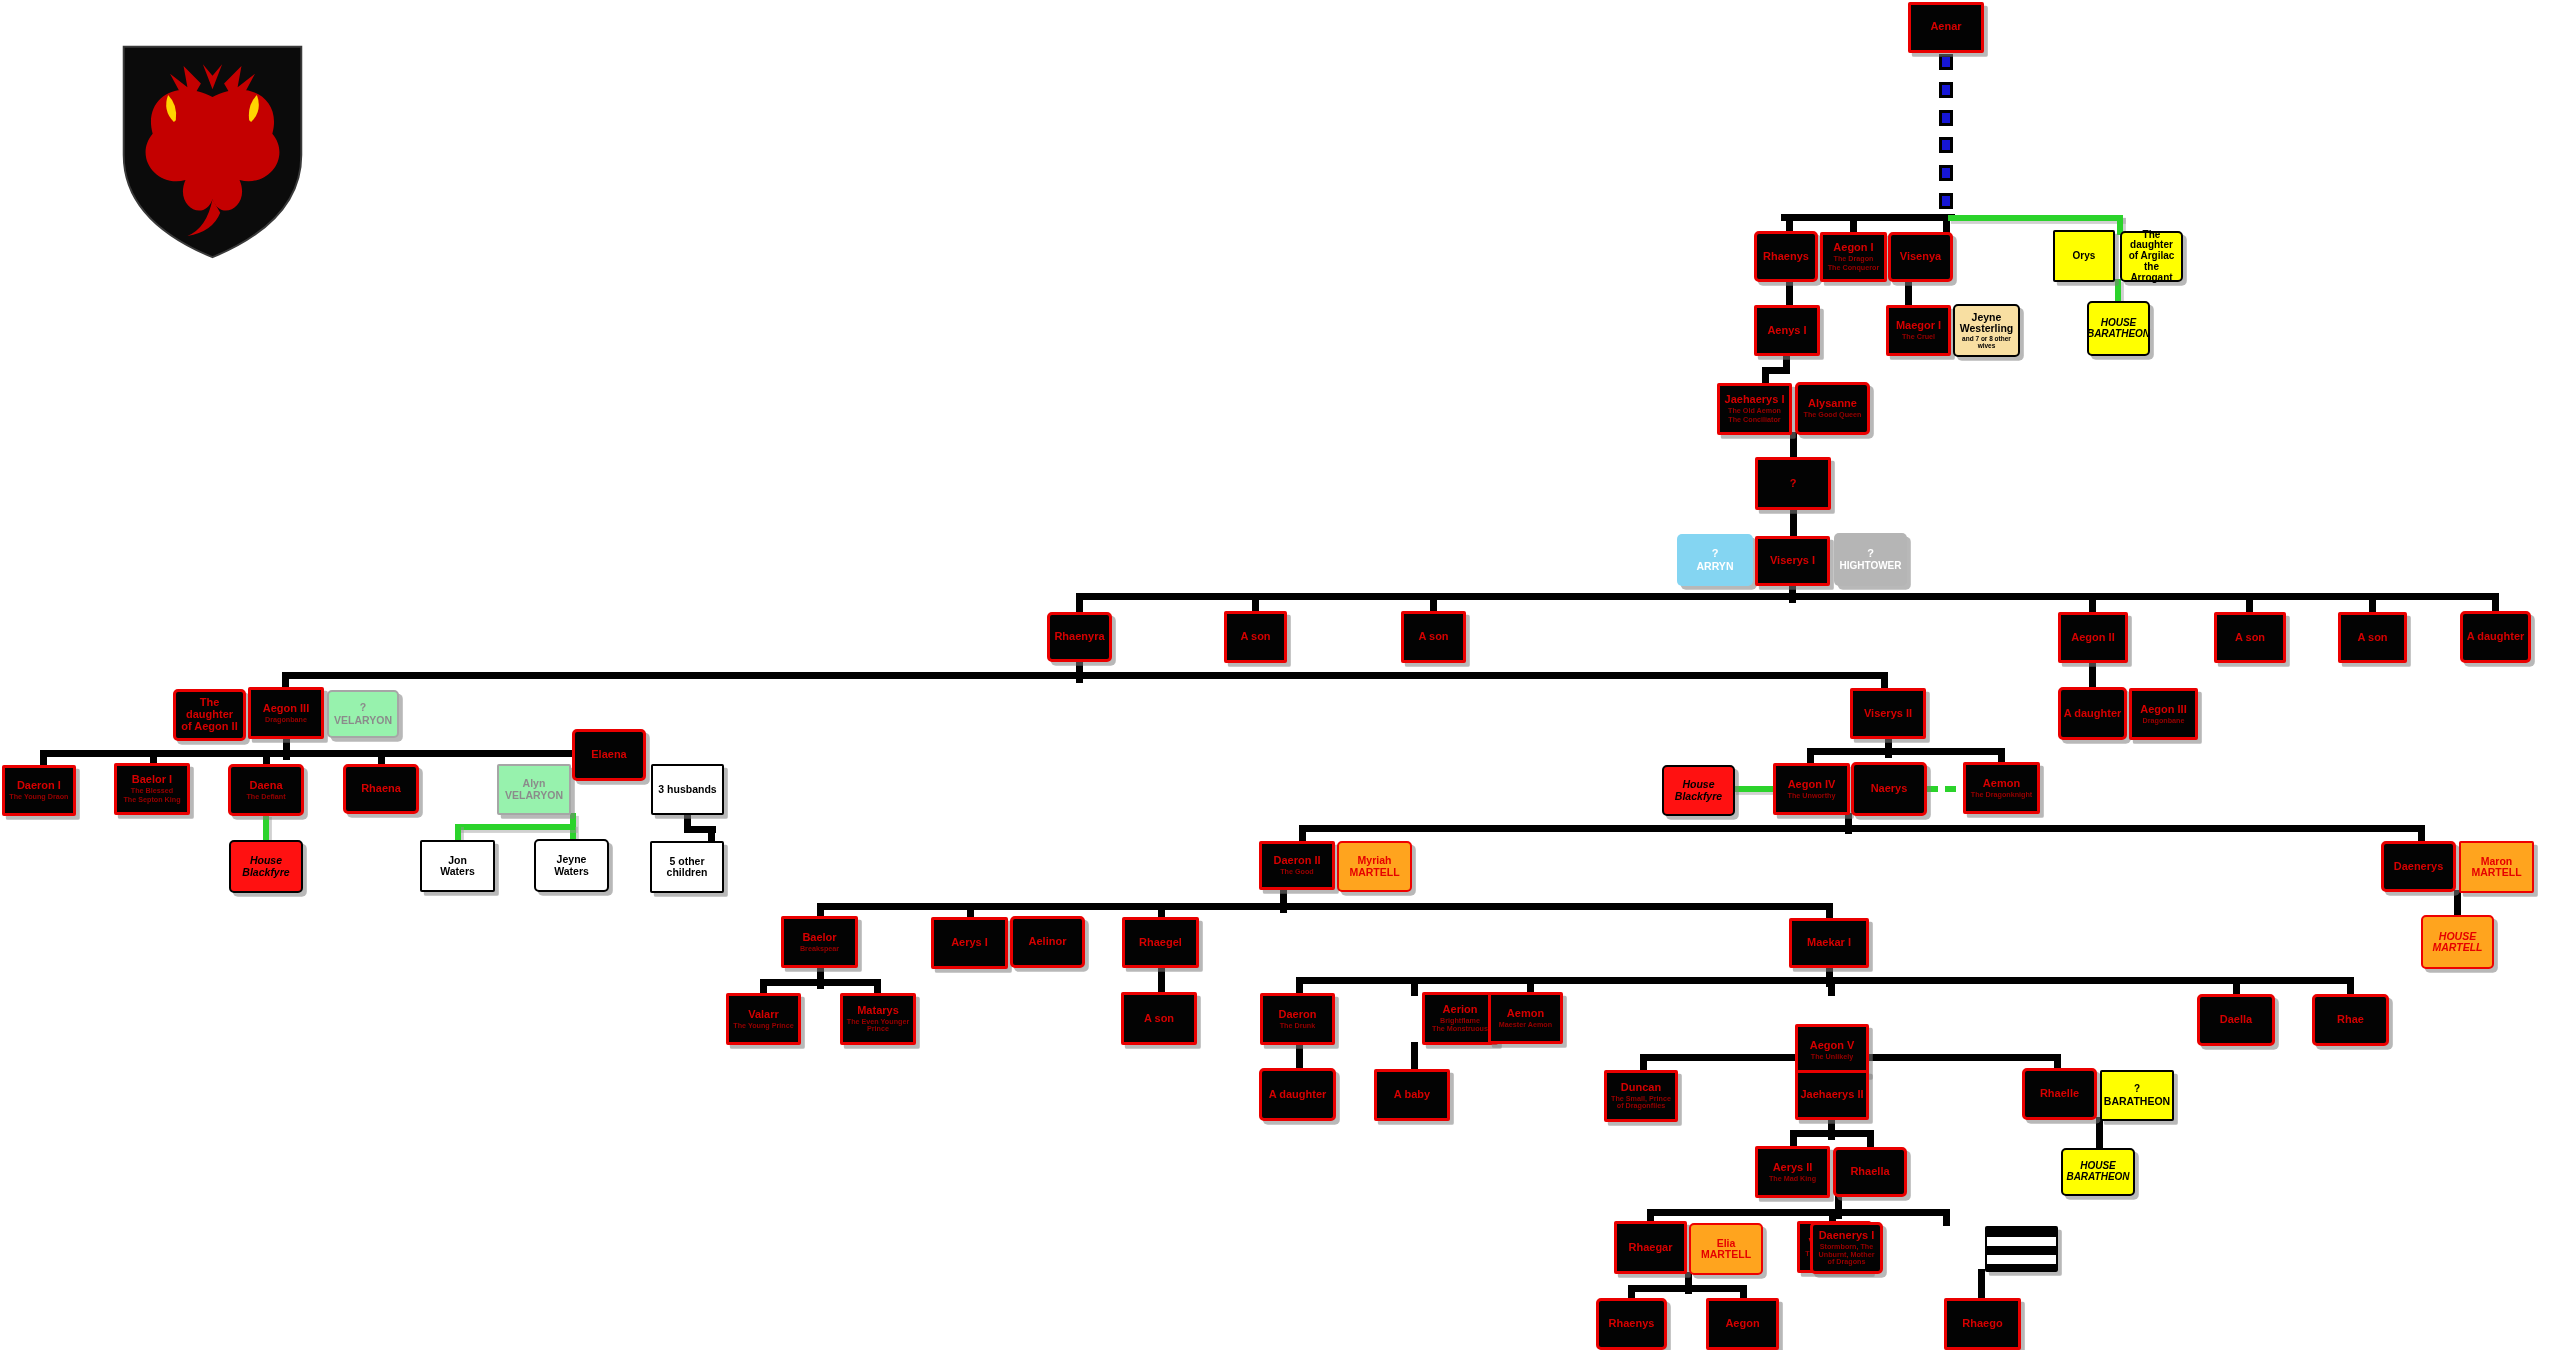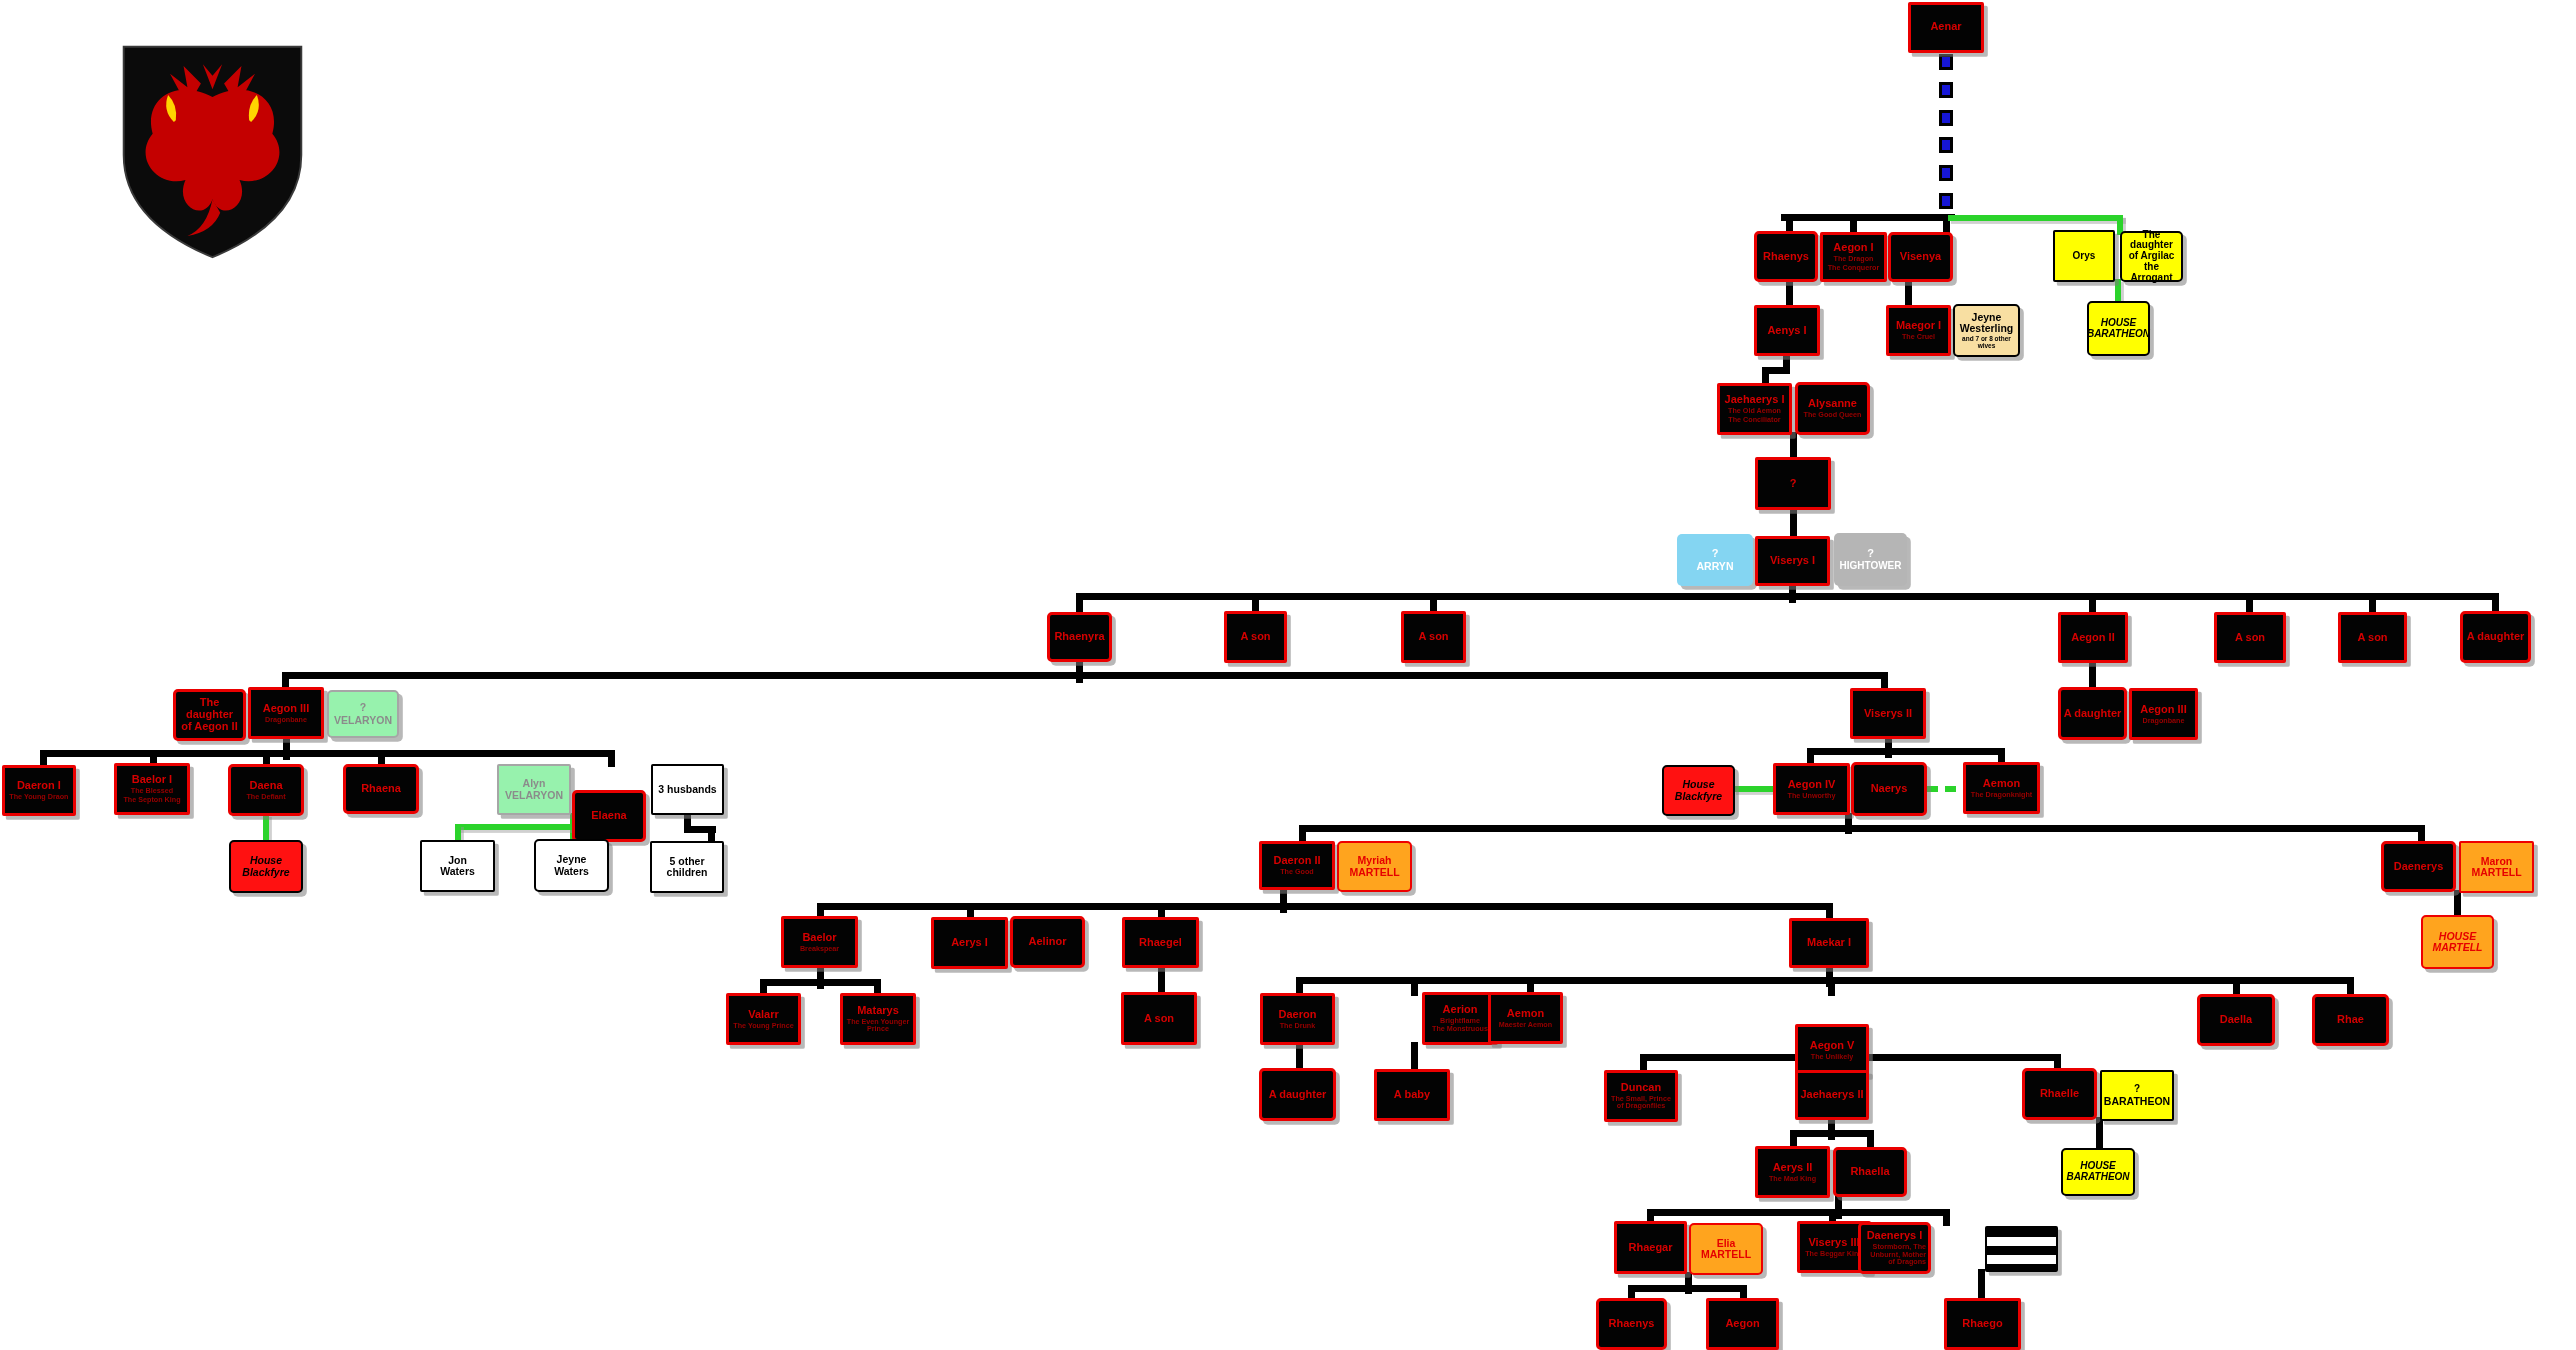--- a/index.html
+++ b/index.html
@@ -300,21 +300,21 @@
         <div class="nm">Rhaena</div>
       </div>
       <div class="node red round italic" style="left: 229px; top: 840px; width: 74px; height: 53px;">
         <div class="nm">House
 Blackfyre</div>
       </div>
       <div class="node green rect" style="left: 497px; top: 764px; width: 74px; height: 51px;">
         <div class="nm">Alyn
 VELARYON</div>
       </div>
-      <div class="node targ round" style="left: 572px; top: 790px; width: 74px; height: 52px;">
+      <div class="node targ round" style="left: 572px; top: 729px; width: 74px; height: 52px;">
         <div class="nm">Elaena</div>
       </div>
       <div class="node white rect" style="left: 651px; top: 764px; width: 73px; height: 51px;">
         <div class="nm">3 husbands</div>
       </div>
       <div class="node white rect" style="left: 420px; top: 840px; width: 75px; height: 52px;">
         <div class="nm">Jon
 Waters</div>
       </div>
       <div class="node white round" style="left: 534px; top: 839px; width: 75px; height: 53px;">
@@ -447,21 +447,21 @@
         <div class="nm">Rhaegar</div>
       </div>
       <div class="node orange round" style="left: 1689px; top: 1223px; width: 74px; height: 52px;">
         <div class="nm">Elia
 MARTELL</div>
       </div>
       <div class="node targ rect" style="left: 1797px; top: 1221px; width: 74px; height: 52px;">
         <div class="nm">Viserys III</div>
         <div class="sub">The Beggar King</div>
       </div>
-      <div class="node targ round" style="left: 1858px; top: 1222px; width: 73px; height: 52px; text-align: right;">
+      <div class="node targ round" style="left: 1810px; top: 1222px; width: 73px; height: 52px;">
         <div class="nm">Daenerys I</div>
         <div class="sub">Stormborn, The Unburnt, Mother of Dragons</div>
       </div>
       <div class="node striped rect" style="left: 1985px; top: 1226px; width: 73px; height: 46px;"></div>
       <div class="node targ round" style="left: 1596px; top: 1298px; width: 71px; height: 52px;">
         <div class="nm">Rhaenys</div>
       </div>
       <div class="node targ rect" style="left: 1706px; top: 1298px; width: 73px; height: 52px;">
         <div class="nm">Aegon</div>
       </div>

